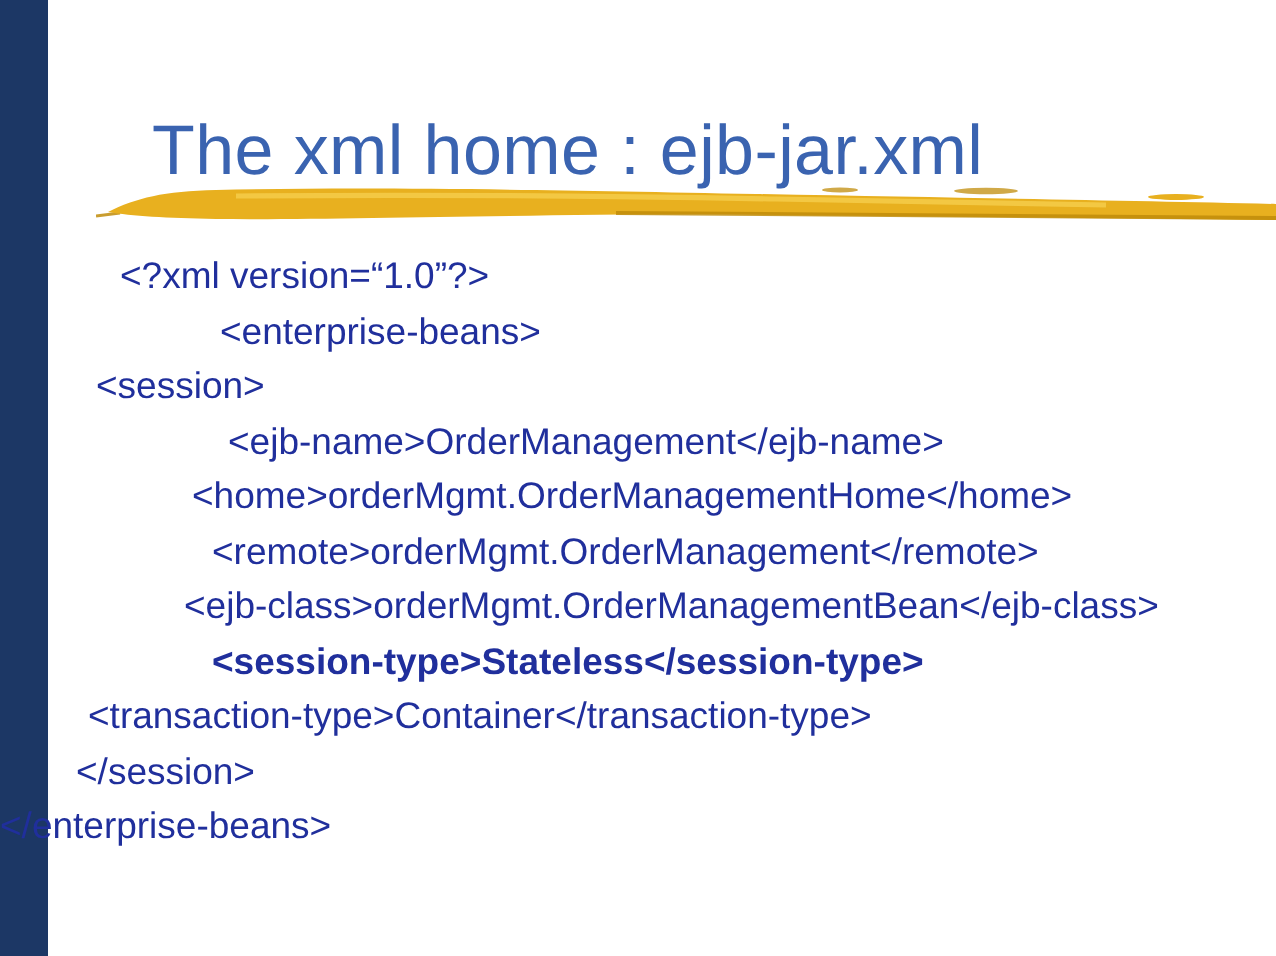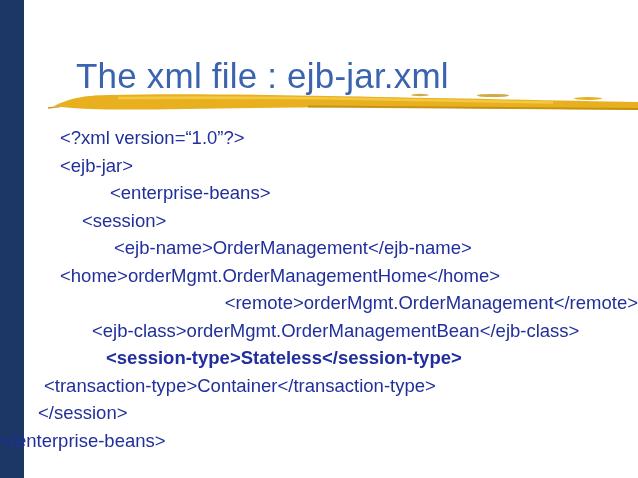--- a/index.html
+++ b/index.html
@@ -32,21 +32,21 @@
     color:var(--body_text,#202f9c);
   }
 </style>
 </head>
 <body>
 
 <div class="slide">
 
   <div class="sidebar"></div>
 
-  <h1 class="title">The xml file : ejb-jar.xml</h1>
+  <h1 class="title">The xml home : ejb-jar.xml</h1>
 
   <svg class="brush" viewBox="0 0 590 36" aria-hidden="true">
 
     <path class="brush-dark" d="M0,22 L12,20.5" stroke-width="1.6"></path>
 
     <path class="brush-main" d="M6,20
              C 20,13 34,9.5 60,9
              C 130,7.5 210,8.5 330,11
              C 440,13 520,14.5 590,16
              L 590,24
@@ -58,26 +58,25 @@
 
     <path class="brush-dark" d="M260,20.5 C 360,21 470,21.8 590,23" stroke-width="2"></path>
 
     <ellipse class="brush-dark-fill" cx="445" cy="9.5" rx="16" ry="1.6"></ellipse>
     <ellipse class="brush-dark-fill" cx="372" cy="9" rx="9" ry="1.2"></ellipse>
     <ellipse class="brush-main" cx="540" cy="12.5" rx="14" ry="1.5"></ellipse>
   </svg>
 
   <div class="code">
     <div class="code-line" style="margin-left: 60px;">&lt;?xml version=“1.0”?&gt;</div>
-    <div class="code-line" style="margin-left: 60px;">&lt;ejb-jar&gt;</div>
     <div class="code-line" style="margin-left: 110px;">&lt;enterprise-beans&gt;</div>
-    <div class="code-line" style="margin-left: 82px;">&lt;session&gt;</div>
+    <div class="code-line" style="margin-left: 48px;">&lt;session&gt;</div>
     <div class="code-line" style="margin-left: 114px;">&lt;ejb-name&gt;OrderManagement&lt;/ejb-name&gt;</div>
-    <div class="code-line" style="margin-left: 60px;">&lt;home&gt;orderMgmt.OrderManagementHome&lt;/home&gt;</div>
-    <div class="code-line" style="margin-left: 106px; text-align: right;">&lt;remote&gt;orderMgmt.OrderManagement&lt;/remote&gt;</div>
+    <div class="code-line" style="margin-left: 96px;">&lt;home&gt;orderMgmt.OrderManagementHome&lt;/home&gt;</div>
+    <div class="code-line" style="margin-left: 106px;">&lt;remote&gt;orderMgmt.OrderManagement&lt;/remote&gt;</div>
     <div class="code-line" style="margin-left: 92px;">&lt;ejb-class&gt;orderMgmt.OrderManagementBean&lt;/ejb-class&gt;</div>
     <div class="code-line" style="margin-left: 106px; font-weight: bold;">&lt;session-type&gt;Stateless&lt;/session-type&gt;</div>
     <div class="code-line" style="margin-left: 44px;">&lt;transaction-type&gt;Container&lt;/transaction-type&gt;</div>
     <div class="code-line" style="margin-left: 38px;">&lt;/session&gt;</div>
     <div class="code-line" style="">&lt;/enterprise-beans&gt;</div>
   </div>
 
 </div>
 
 </body></html>

